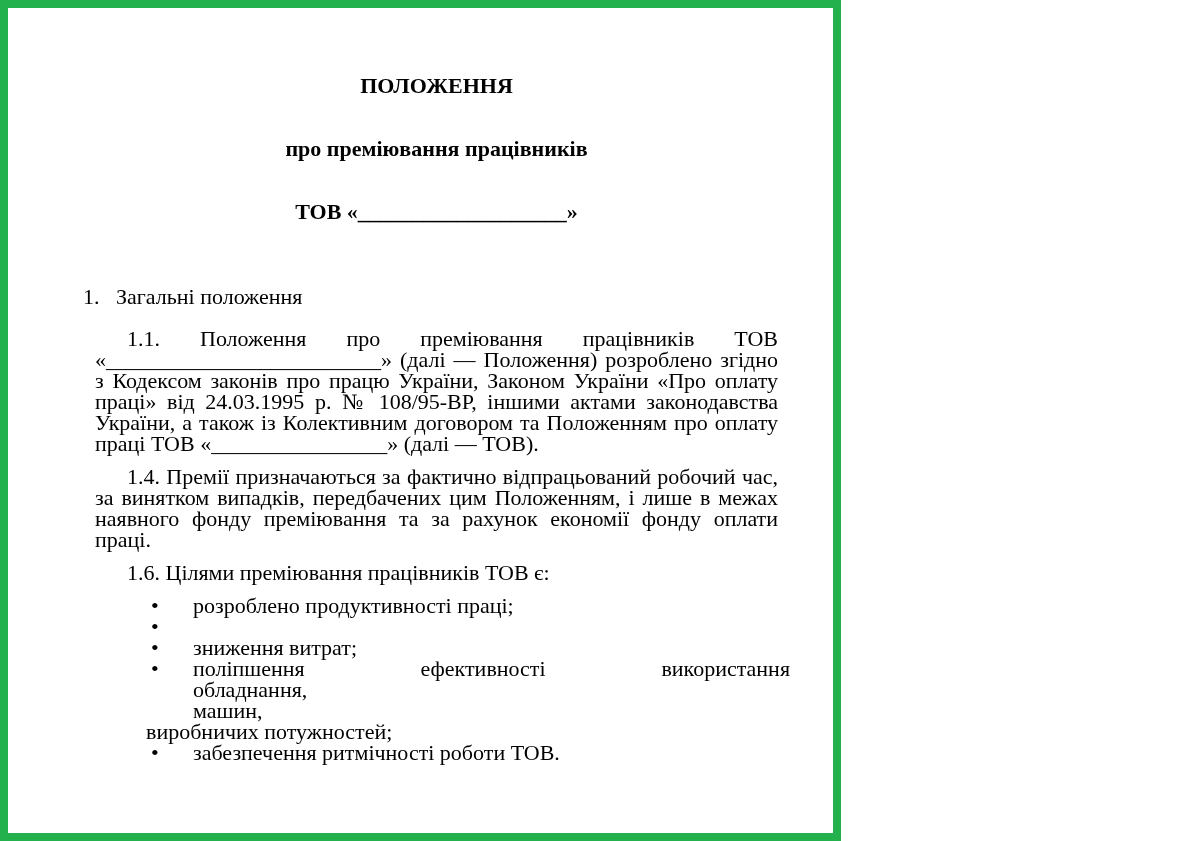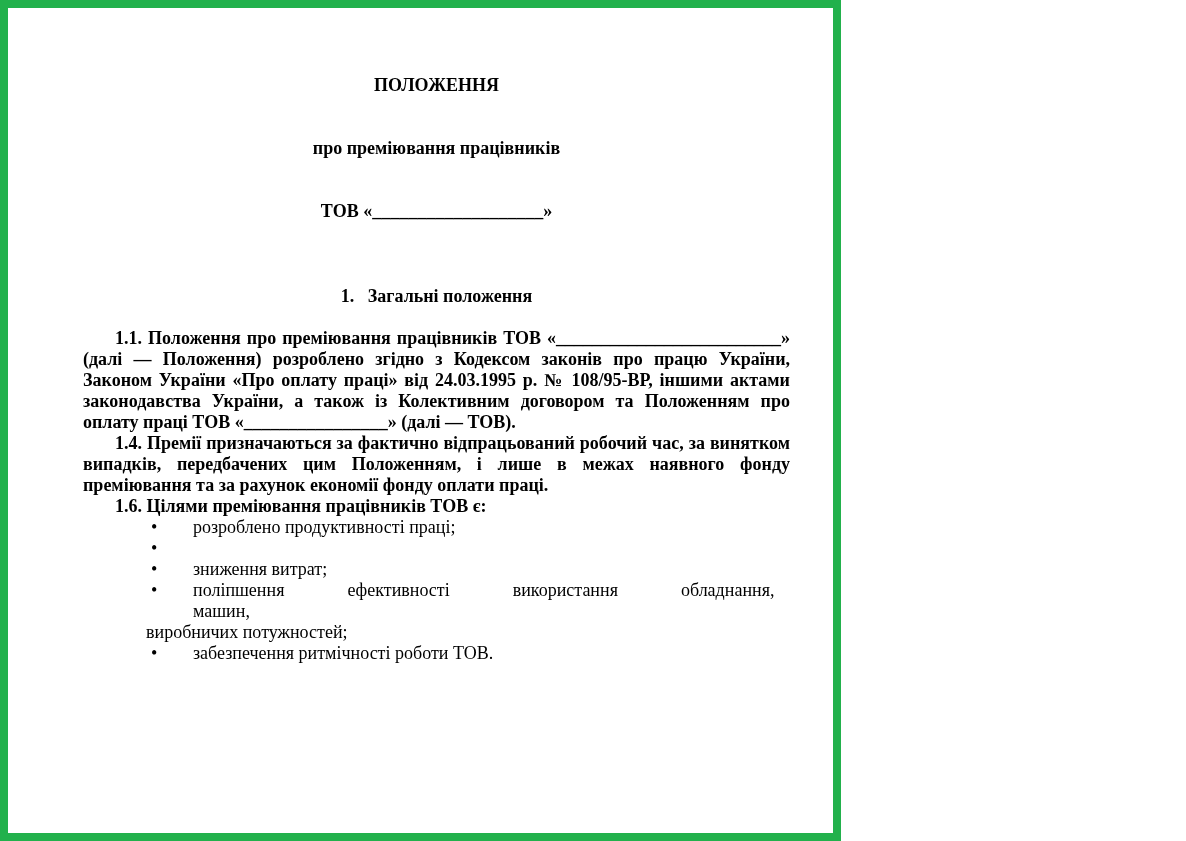--- a/index.html
+++ b/index.html
@@ -21,39 +21,38 @@
     top: 0;
     width: 841px;
     height: 841px;
     box-sizing: border-box;
     border: 8px solid #22b14c;
     background: #ffffff;
     overflow: hidden;
   }
   .doc {
     padding: 25px 43px 0 75px;
-    font-size: 18px;
+    font-size: 22px;
     line-height: 21px;
   }
   .doc-title {
     text-align: center;
     font-weight: bold;
     white-space: pre-wrap;
   }
   .sec-heading {
-    text-align: center;
-    font-weight: bold;
+    text-align: left;
+    font-weight: normal;
     margin: 22px 0 21px 0;
     white-space: pre-wrap;
   }
   .para {
-    margin: 0;
+    margin: 12px;
     text-align: justify;
     text-indent: 32px;
-    font-weight: bold;
   }
   .goal-row {
     display: flex;
     padding-left: 68px;
   }
   .goal-marker {
     flex: none;
     width: 42px;
   }
   .goal-text {

